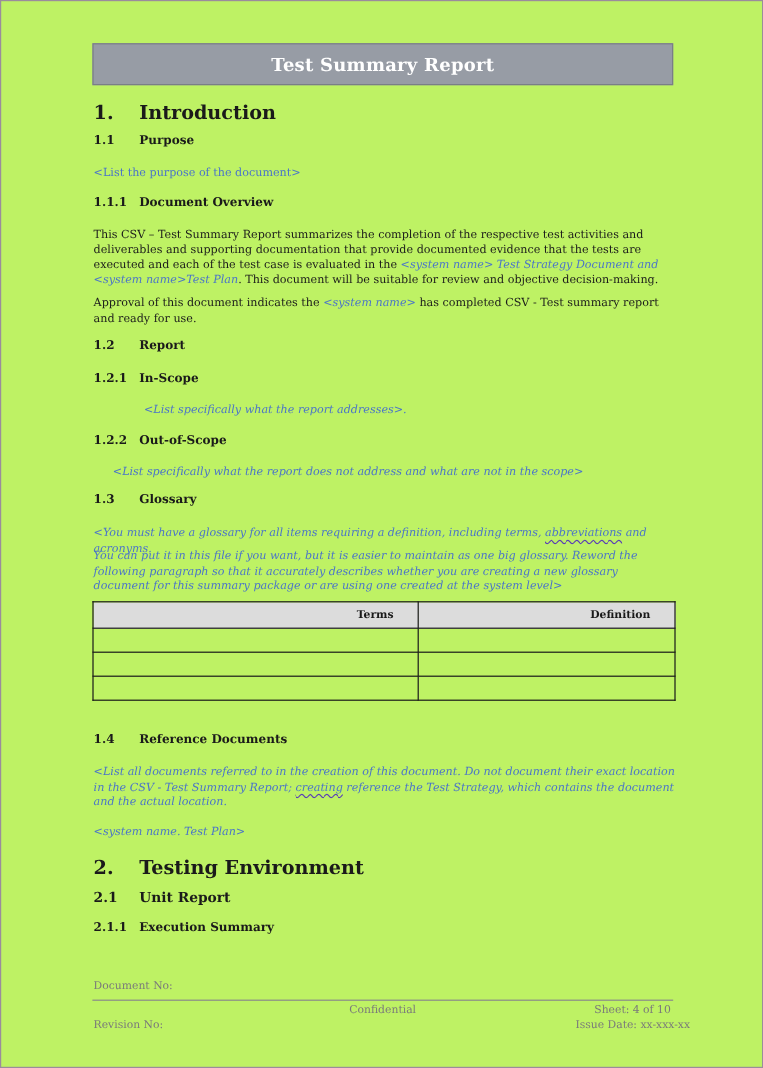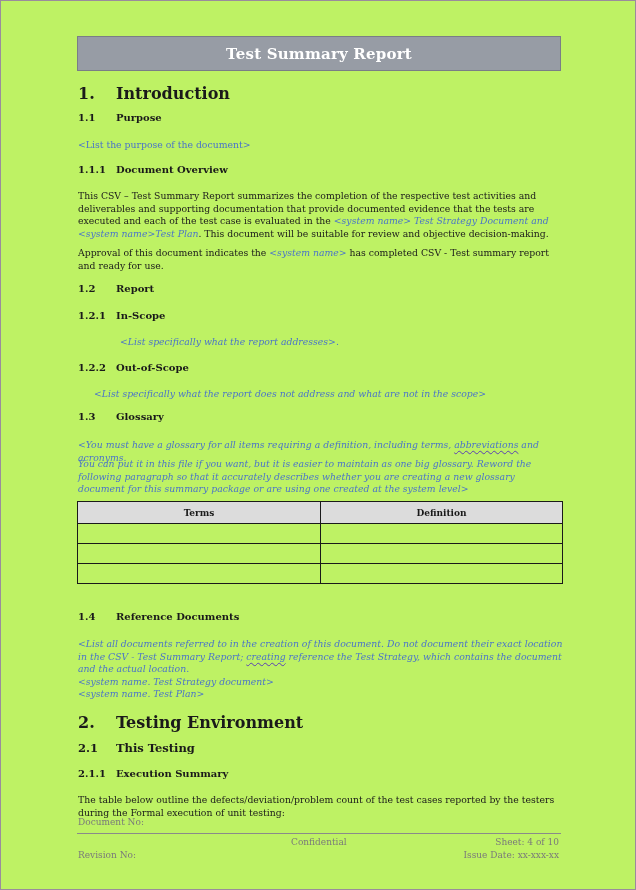--- a/index.html
+++ b/index.html
@@ -23,21 +23,21 @@
   .num { display:inline-block; width:38px; }
   .body-text { font-size:9.3px; line-height:12.6px; width:486px; }
   .ph { color:#4a74c9; }
   .phi { color:#4a74c9; font-style:italic; }
   .wavy { text-decoration: underline wavy #5a3fb5; text-decoration-thickness:1px; text-underline-offset:2px; }
   table.gloss {
     position:absolute; left:76px; top:500px; width:486px;
     border-collapse:collapse; font-size:9px;
   }
   table.gloss th, table.gloss td {
-    border:1px solid #1a1a1a; height:19px; padding:0 6px; text-align:center;
+    border:1px solid #1a1a1a; height:19px; padding:0 20px; text-align:right;
   }
   table.gloss th { background:#dcdcdc; font-weight:bold; height:21px; }
   table.gloss .c1 { width:230px; }
   .footer-line { position:absolute; left:76px; top:832px; width:484px; height:1px; background:#8a8a8a; }
   .footer { position:absolute; font-size:9px; color:#7a7a7a; }
 </style>
 </head>
 <body>
 
 <div class="page">
@@ -106,34 +106,32 @@
       </tr>
     </tbody>
   </table>
 
   <div class="abs h2" style="left:77px; top:610px;">
     <span class="num">1.4</span><span>Reference Documents</span>
   </div>
   <div class="abs body-text phi" style="left:77px; top:637px;">
     <span>&lt;List all documents referred to in the creation of this document. Do not document their exact location in the CSV - Test Summary Report; </span><span class="wavy">creating</span><span> reference the Test Strategy, which contains the document and the actual location.</span>
   </div>
-  <div class="abs body-text phi" style="left:77px; top:675px;">&lt;system name. Test Strategy document&gt;</div>
   <div class="abs body-text phi" style="left:77px; top:687px;">&lt;system name. Test Plan&gt;</div>
 
   <div class="abs h1" style="left:77px; top:712px;">
     <span class="num">2.</span><span>Testing Environment</span>
   </div>
   <div class="abs h1" style="left:77px; top:740px; font-size:11.5px;">
-    <span class="num">2.1</span><span>This Testing</span>
+    <span class="num">2.1</span><span>Unit Report</span>
   </div>
   <div class="abs h3" style="left:77px; top:767px;">
     <span class="num">2.1.1</span><span>Execution Summary</span>
   </div>
-  <div class="abs body-text" style="left:77px; top:793px;">The table below outline the defects/deviation/problem count of the test cases reported by the testers during the Formal execution of unit testing:</div>
 
   <div class="footer-line"></div>
   <div class="footer" style="left:77px; top:816px;text-align:right;">Document No:</div>
   <div class="footer" style="left:77px; top:849px;">Revision No:</div>
   <div class="footer" style="left:290px; top:836px;">Confidential</div>
   <div class="footer" style="right:76px; top:836px; text-align:right;">Sheet: 4 of 10</div>
-  <div class="footer" style="right:76px; top:849px; ">Issue Date: xx-xxx-xx</div>
+  <div class="footer" style="right:60px; top:849px; ">Issue Date: xx-xxx-xx</div>
 
 </div>
 
 </body></html>

